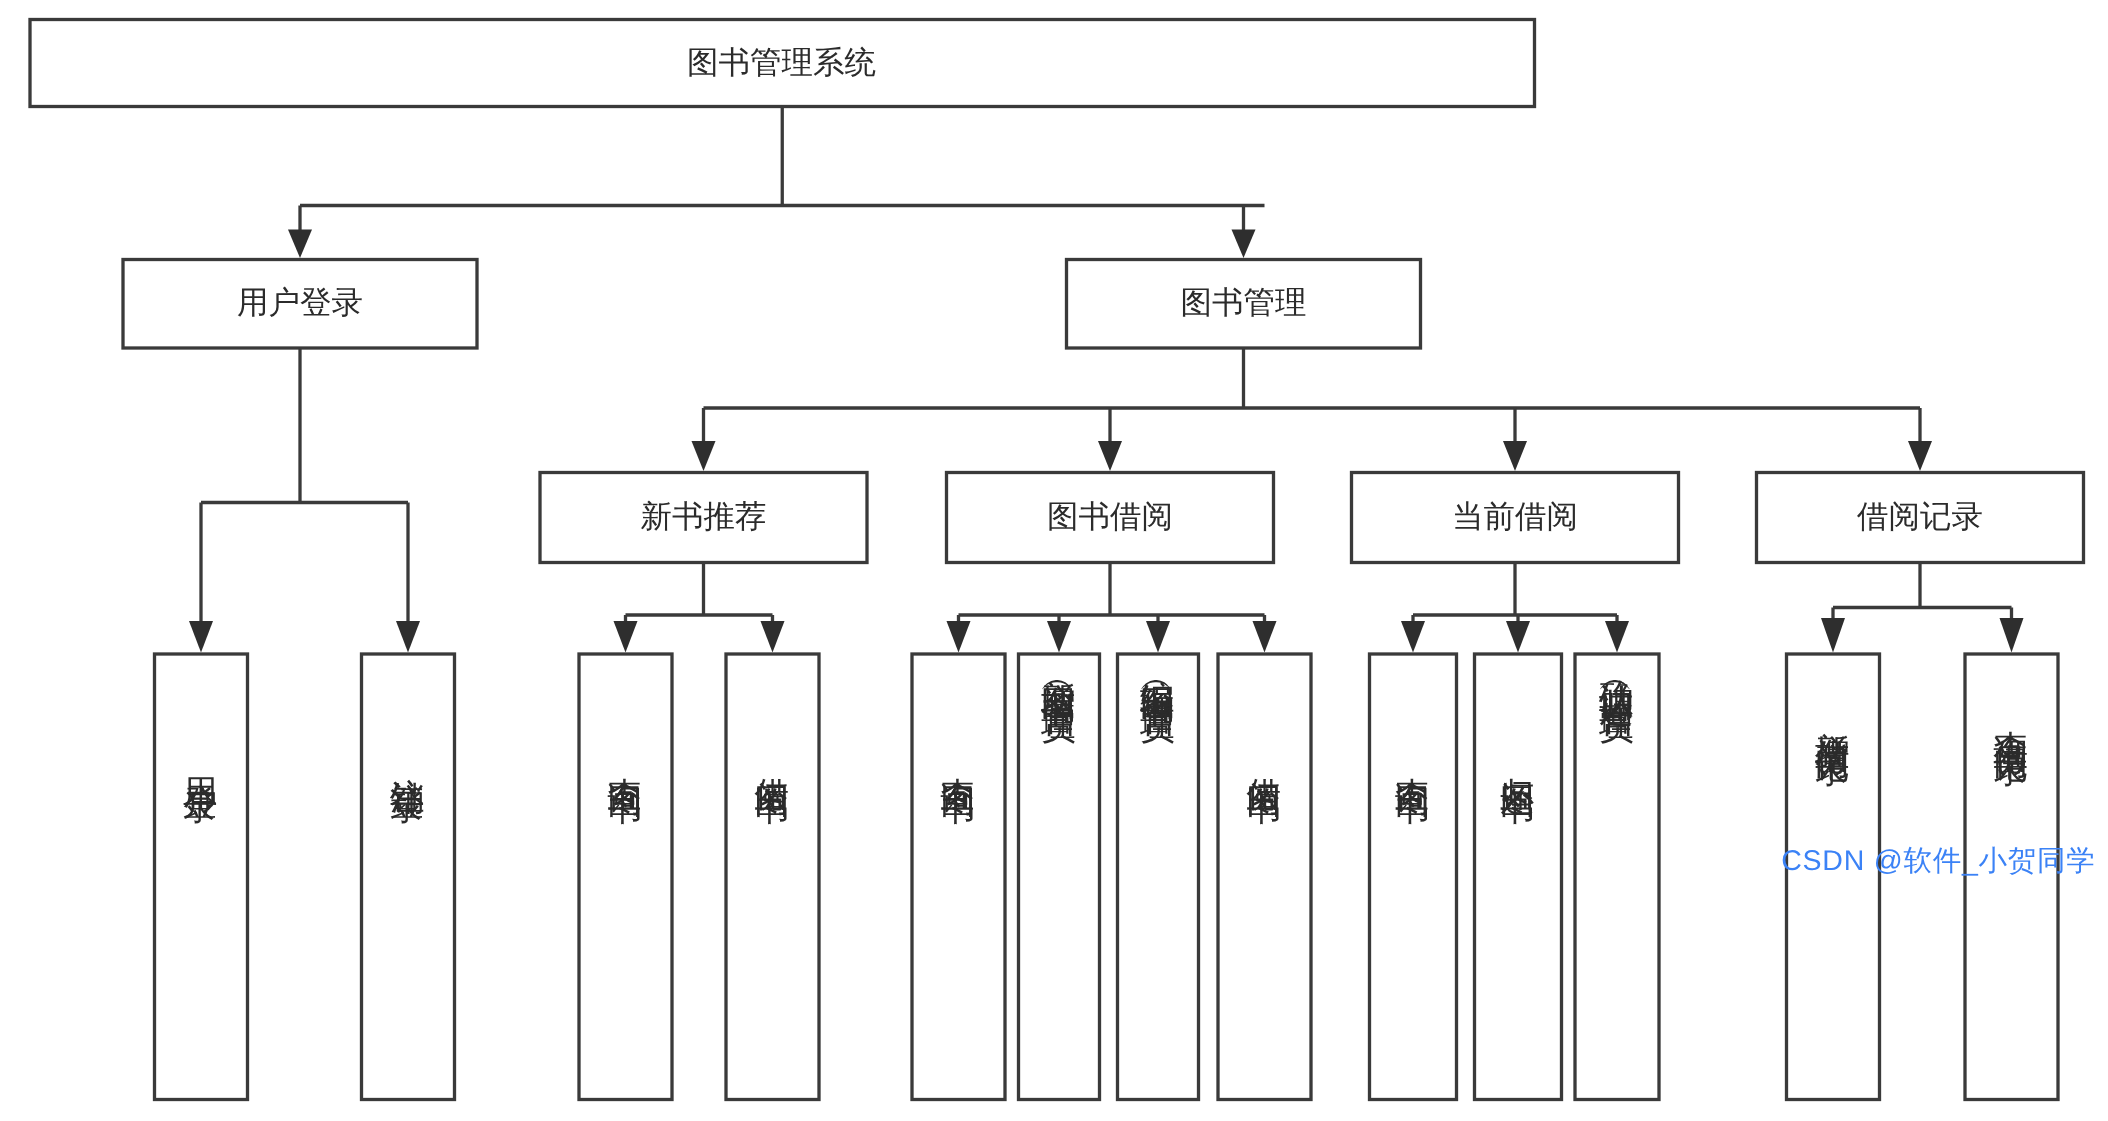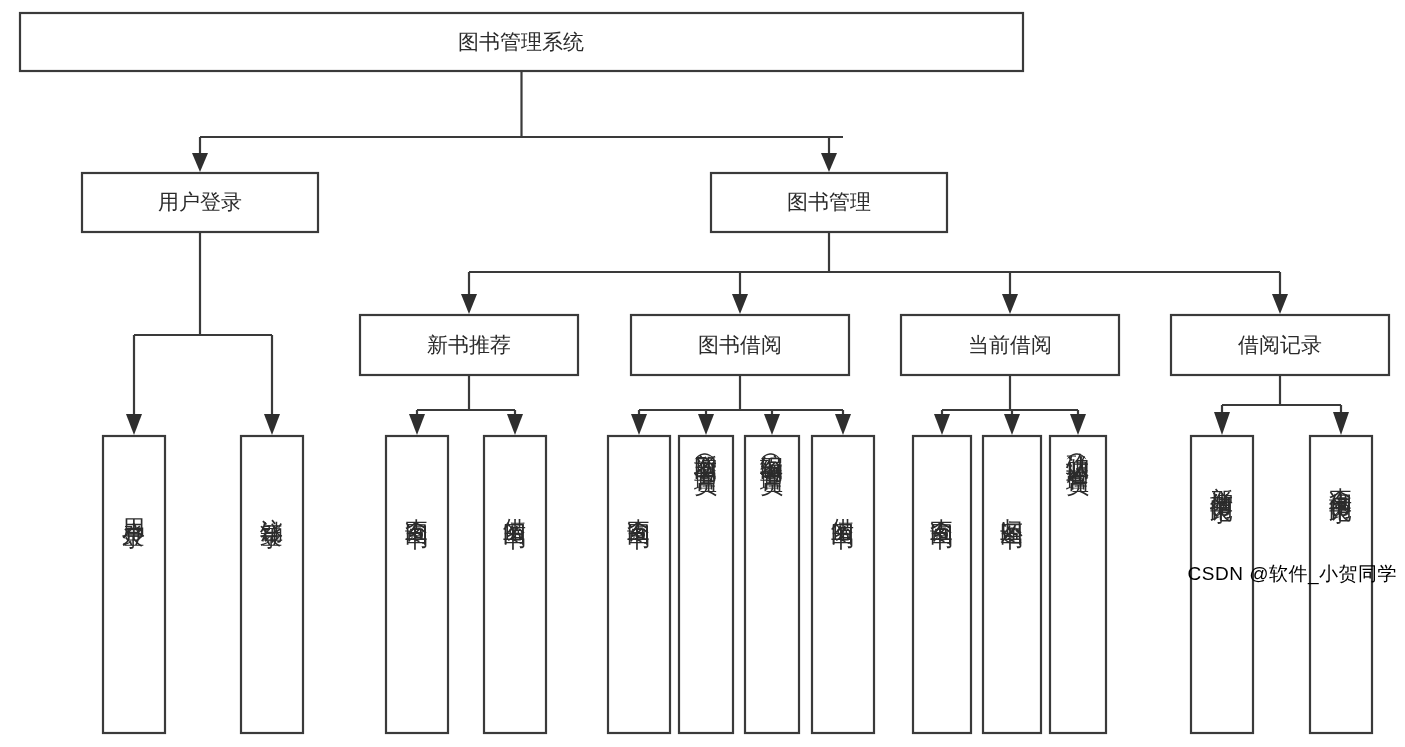--- a/index.html
+++ b/index.html
@@ -57,21 +57,21 @@
     text-orientation: upright;
     letter-spacing: 3px;
     white-space: pre;
   }
   .watermark-text {
     position: absolute;
     right: 8px;
     bottom: 4px;
     font-family: "Liberation Sans", sans-serif;
     font-size: 19px;
-    color: #000000;
+    color: #3b82f6;
     letter-spacing: 0.5px;
     user-select: none;
     pointer-events: none;
   }
 </style>
 </head>
 <body>
 
 <div id="diagram-root">
 

